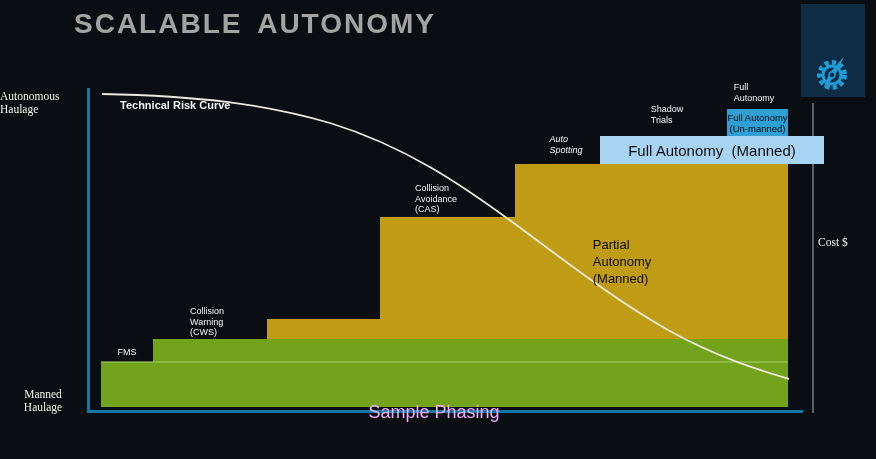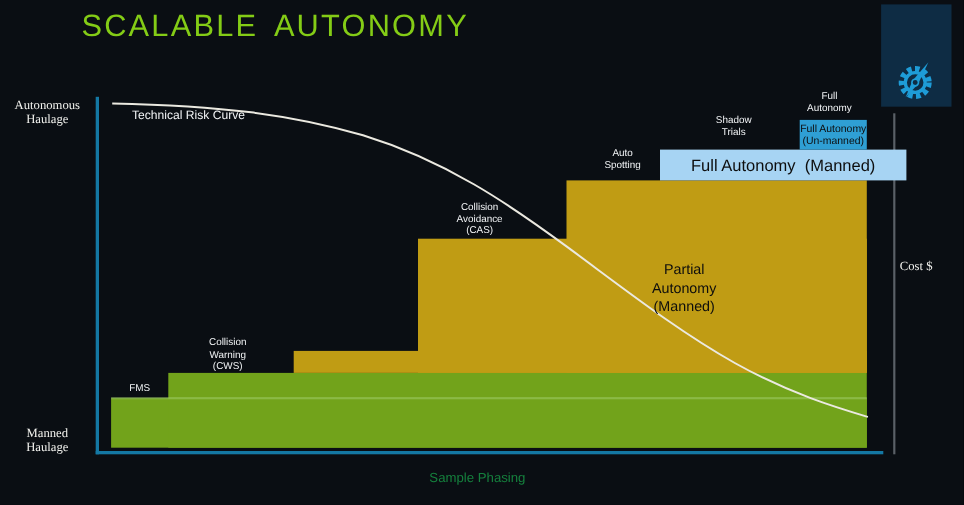--- a/index.html
+++ b/index.html
@@ -4,22 +4,22 @@
 <style>
   html,body{margin:0;padding:0;background:#06090d;}
   .canvas{
     position:relative;width:876px;height:459px;overflow:hidden;
     background:#0a0e13;
     font-family:"Liberation Sans",sans-serif;
     -webkit-font-smoothing:antialiased;
   }
   .abs{position:absolute;}
   .title{
-    left:74px;top:8px;font-size:28px;font-weight:400;letter-spacing:2px;
-    word-spacing:6px;color:#84cc16;font-stretch:condensed;
+    left:74px;top:8px;font-size:28px;font-weight:700;letter-spacing:2px;
+    word-spacing:6px;color:#a3a3a3;font-stretch:condensed;
   }
   .subtitle{left:76px;top:43px;font-size:15px;color:#1d86ba;letter-spacing:0.2px;}
   .logo-box{left:801px;top:4px;width:64px;height:93px;background:#0e2c44;}
   .logo-box svg{position:absolute;left:9px;top:44px;}
   
   .axis-left{left:87px;top:88px;width:3px;height:325px;background:#1478a4;}
   .axis-bottom{left:87px;top:410px;width:716px;height:3px;background:#1478a4;}
   .axis-right{left:812px;top:103px;width:2px;height:310px;background:#5a6067;}
   
   .rect{position:absolute;}
@@ -29,34 +29,34 @@
   .g-cws{left:153px;top:339px;width:635px;height:68px;}
   .g-line{left:101px;top:361px;width:687px;height:2px;background:rgba(160,205,105,0.55);}
   .au-cho{left:267px;top:319px;width:521px;height:20px;}
   .au-cas{left:380px;top:217px;width:408px;height:122px;}
   .au-auto{left:515px;top:164px;width:273px;height:175px;}
   .b-manned{left:600px;top:136px;width:224px;height:28px;background:#a7d4f3;
     display:flex;align-items:center;justify-content:center;}
   .b-unmanned{left:727px;top:109px;width:61px;height:27px;background:#2f9fd4;
     display:flex;align-items:center;justify-content:center;}
   
-  .lbl{position:absolute;white-space:pre-line;text-align:center;}
+  .lbl{position:absolute;white-space:pre-line;text-align:left;}
   .step-lbl{color:#f2f4f6;font-size:9px;line-height:10.5px;font-weight:500;
     transform:translateX(-50%);}
   .serif-lbl{color:#f2f2ee;font-family:"Liberation Serif",serif;font-size:11.5px;
     line-height:13px;}
-  .risk-lbl{left:120px;top:99px;color:#f2f4f6;font-size:11px;font-weight:400;
+  .risk-lbl{left:120px;top:99px;color:#f2f4f6;font-size:11px;font-weight:700;
     text-align:left;}
   .zone-dark{color:#0d0d0d;font-weight:500;transform:translateX(-50%);}
   .driver{left:487px;top:356px;font-size:12.5px;line-height:15px;}
   .partial{left:622px;top:236px;font-size:13px;line-height:17px;}
   .manned-txt{color:#0d0d0d;font-size:15px;font-weight:500;white-space:pre;}
   .unmanned-txt{color:#0d0d0d;font-size:9.5px;line-height:11px;font-weight:500;
     white-space:pre-line;text-align:center;}
-  .x-title{left:434px;top:427px;color:#15803d;font-size:12px;font-weight:500;
+  .x-title{left:434px;top:402px;color:#f0abfc;font-size:18px;font-weight:500;
     transform:translateX(-50%);white-space:pre;}
   .ylab-top{left:0px;top:90px;width:86px;}
   .ylab-bot{left:0px;top:388px;width:86px;text-align:center;}
   .cost{left:818px;top:236px;text-align:right;}
   svg.curve{position:absolute;left:0;top:0;pointer-events:none;}
 </style>
 </head>
 <body>
 
 <div class="canvas">
@@ -103,21 +103,21 @@
   </svg>
   <div class="lbl risk-lbl">Technical Risk Curve</div>
 
   <div class="lbl step-lbl" style="left:127px;top:347px;">FMS</div>
   <div class="lbl step-lbl" style="left:207px;top:306px;">Collision
 Warning
 (CWS)</div>
   <div class="lbl step-lbl" style="left:436px;top:183px;">Collision
 Avoidance
 (CAS)</div>
-  <div class="lbl step-lbl" style="left:566px;top:134px;">Auto
+  <div class="lbl step-lbl" style="left:566px;top:134px;font-style:italic;">Auto
 Spotting</div>
   <div class="lbl step-lbl" style="left:667px;top:104px;">Shadow
 Trials</div>
   <div class="lbl step-lbl" style="left:754px;top:82px;">Full
 Autonomy</div>
 
   <div class="lbl zone-dark partial">Partial
 Autonomy
 (Manned)</div>
 

